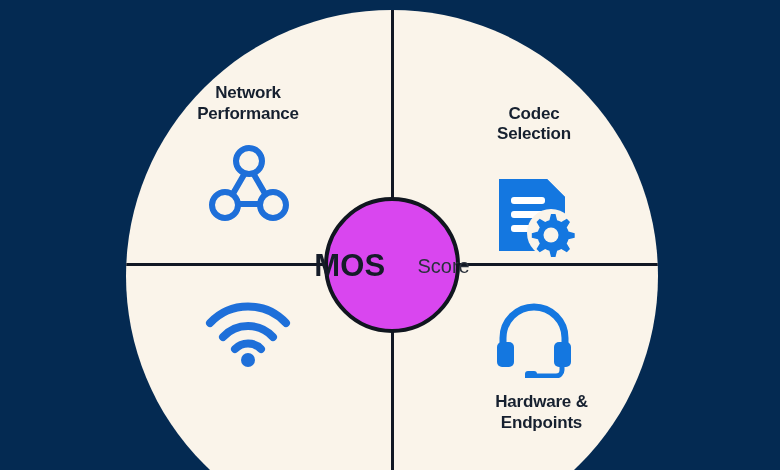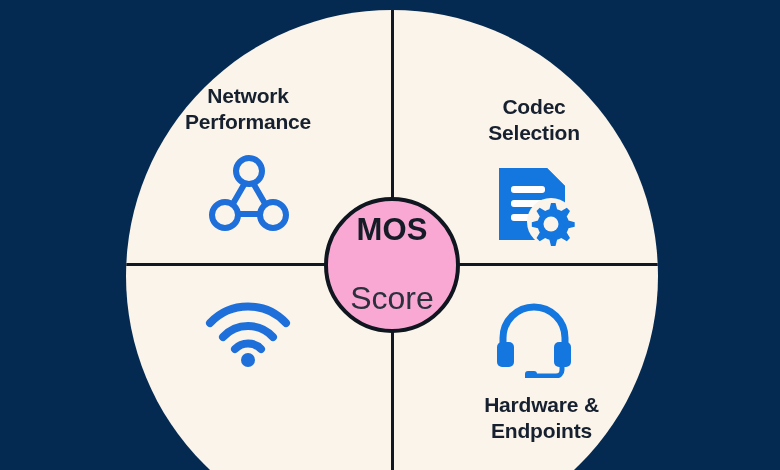--- a/index.html
+++ b/index.html
@@ -53,26 +53,26 @@
   .quad {
     position: absolute;
     width: 266px;
     height: 253px;
     display: flex;
     flex-direction: column;
     align-items: center;
     box-sizing: border-box;
   }
   .quad-tl { left: 0;     top: 0;     justify-content: flex-start; padding-top: 73px; }
-  .quad-tr { left: 266px; top: 0;     justify-content: center; padding-top: 73px; }
+  .quad-tr { left: 266px; top: 0;     justify-content: flex-end; padding-top: 73px; gap: 12px; }
   .quad-bl { left: 0;     top: 256px; justify-content: flex-start; padding-top: 36px; }
   .quad-br { left: 266px; top: 256px; justify-content: flex-start; padding-top: 36px; }
 
   .quad-label {
-    font-size: 21px;
+    font-size: 17px;
     font-weight: bold;
     line-height: 1.22;
     color: #16202f;
     text-align: center;
     letter-spacing: -0.2px;
     white-space: pre-line;
   }
   .quad-tl .quad-label { margin-left: -22px; }
   .quad-tr .quad-label { margin-left: 18px; }
   .quad-bl .quad-label { margin-left: -22px; }
@@ -89,39 +89,39 @@
   .quad-bl, .quad-br { flex-direction: column; }
 
   
   #hub {
     position: absolute;
     left: 324px;
     top: 197px;
     width: 136px;
     height: 136px;
     border-radius: 50%;
-    background: #f9a8d4;
+    background: #d946ef;
     border: 4px solid #10161f;
     box-sizing: border-box;
     display: flex;
-    flex-direction: column;
+    flex-direction: row;
     align-items: center;
     justify-content: center;
     z-index: 5;
     gap: 32px;
   }
   #hub .hub-main {
     font-size: 31px;
     font-weight: bold;
     color: #151c28;
     line-height: 1;
     letter-spacing: 0.2px;
   }
   #hub .hub-sub {
-    font-size: 32px;
+    font-size: 20px;
     font-weight: normal;
     color: #2a313c;
     line-height: 1.15;
     margin-top: 3px;
   }
 </style>
 </head>
 <body>
 
 <div id="stage">

